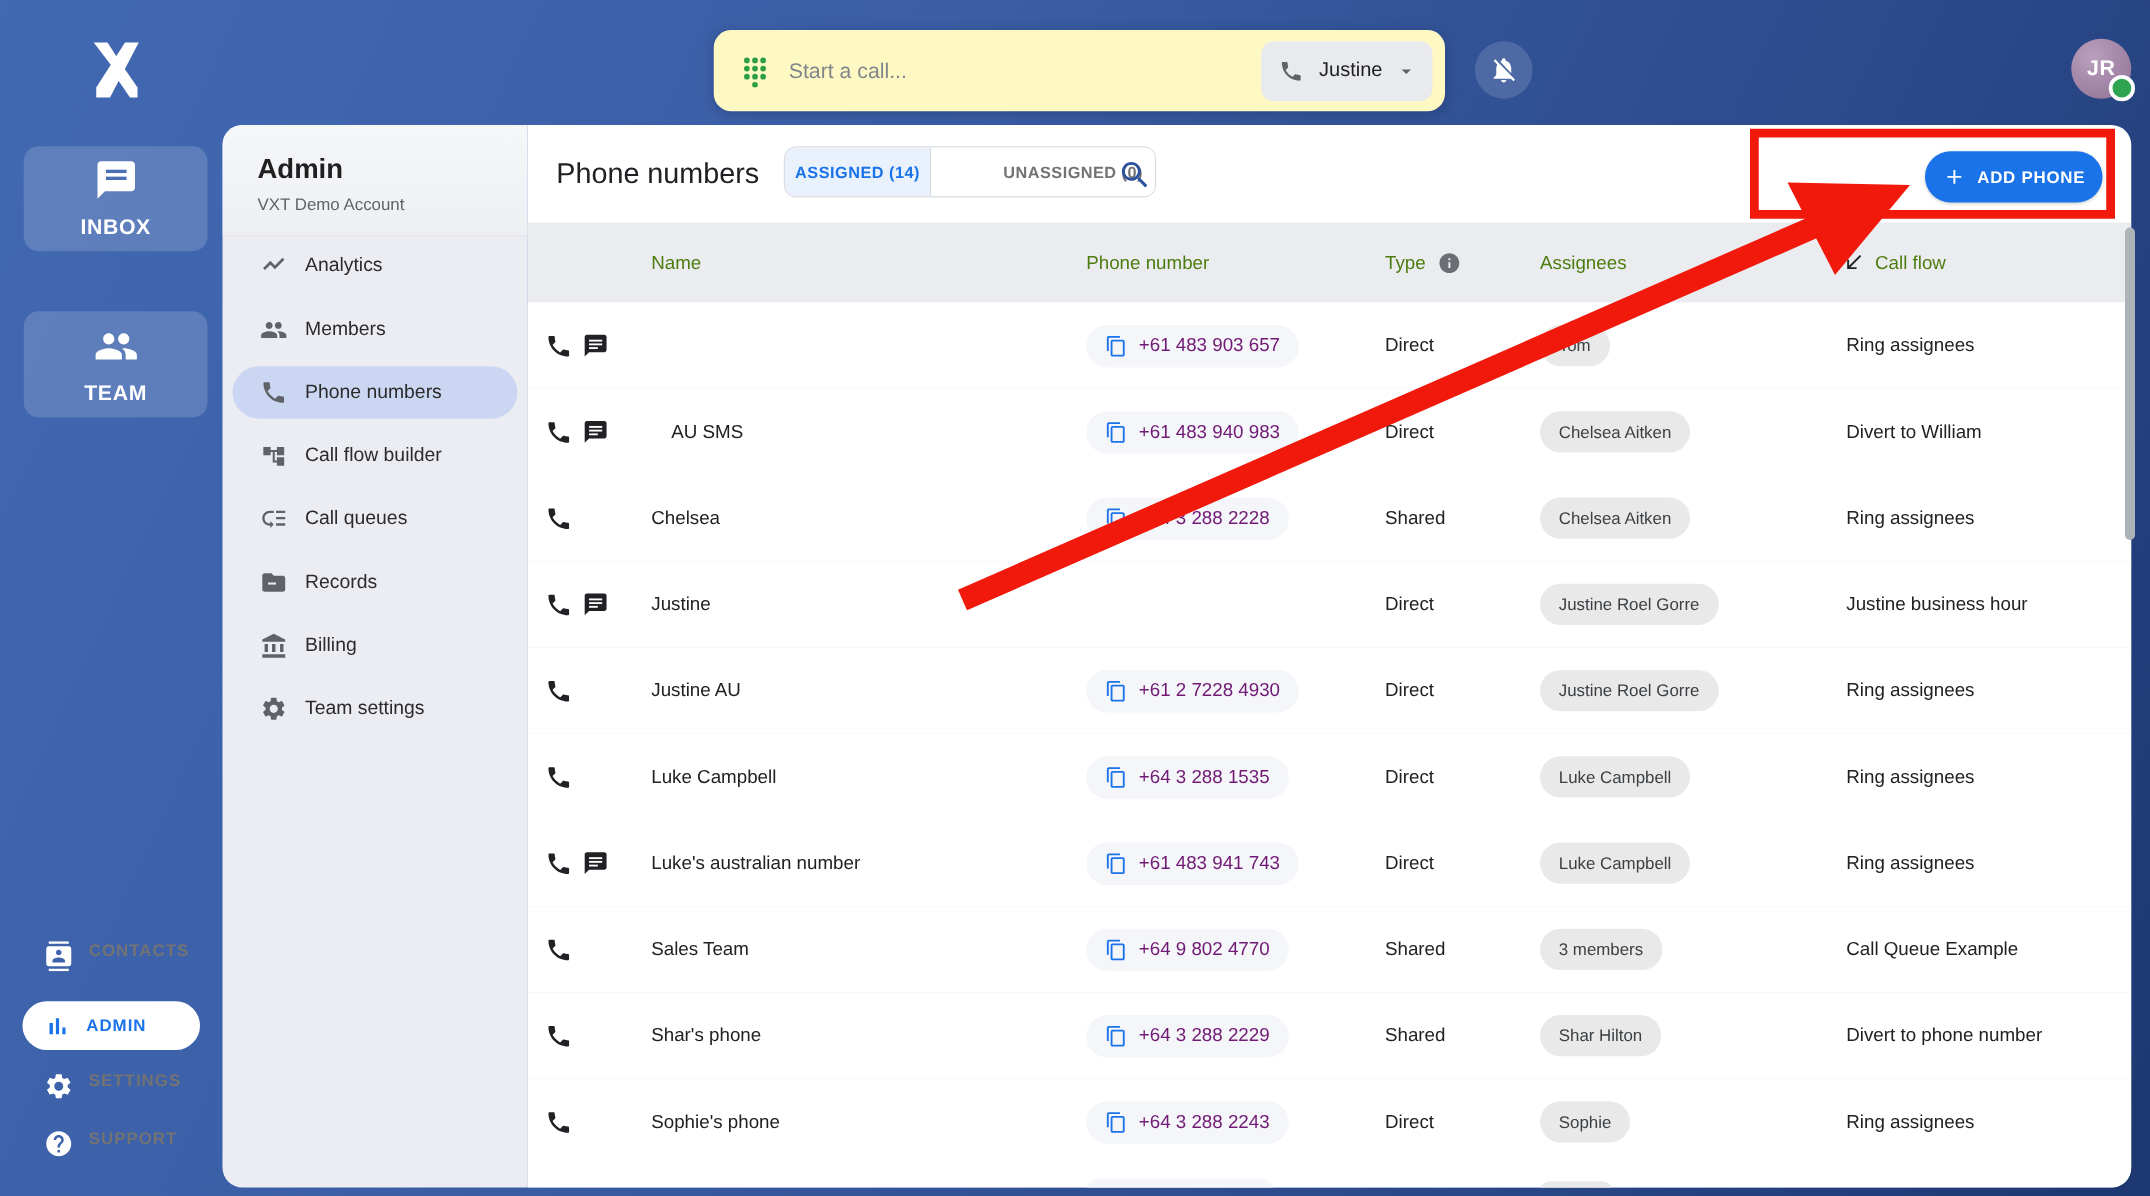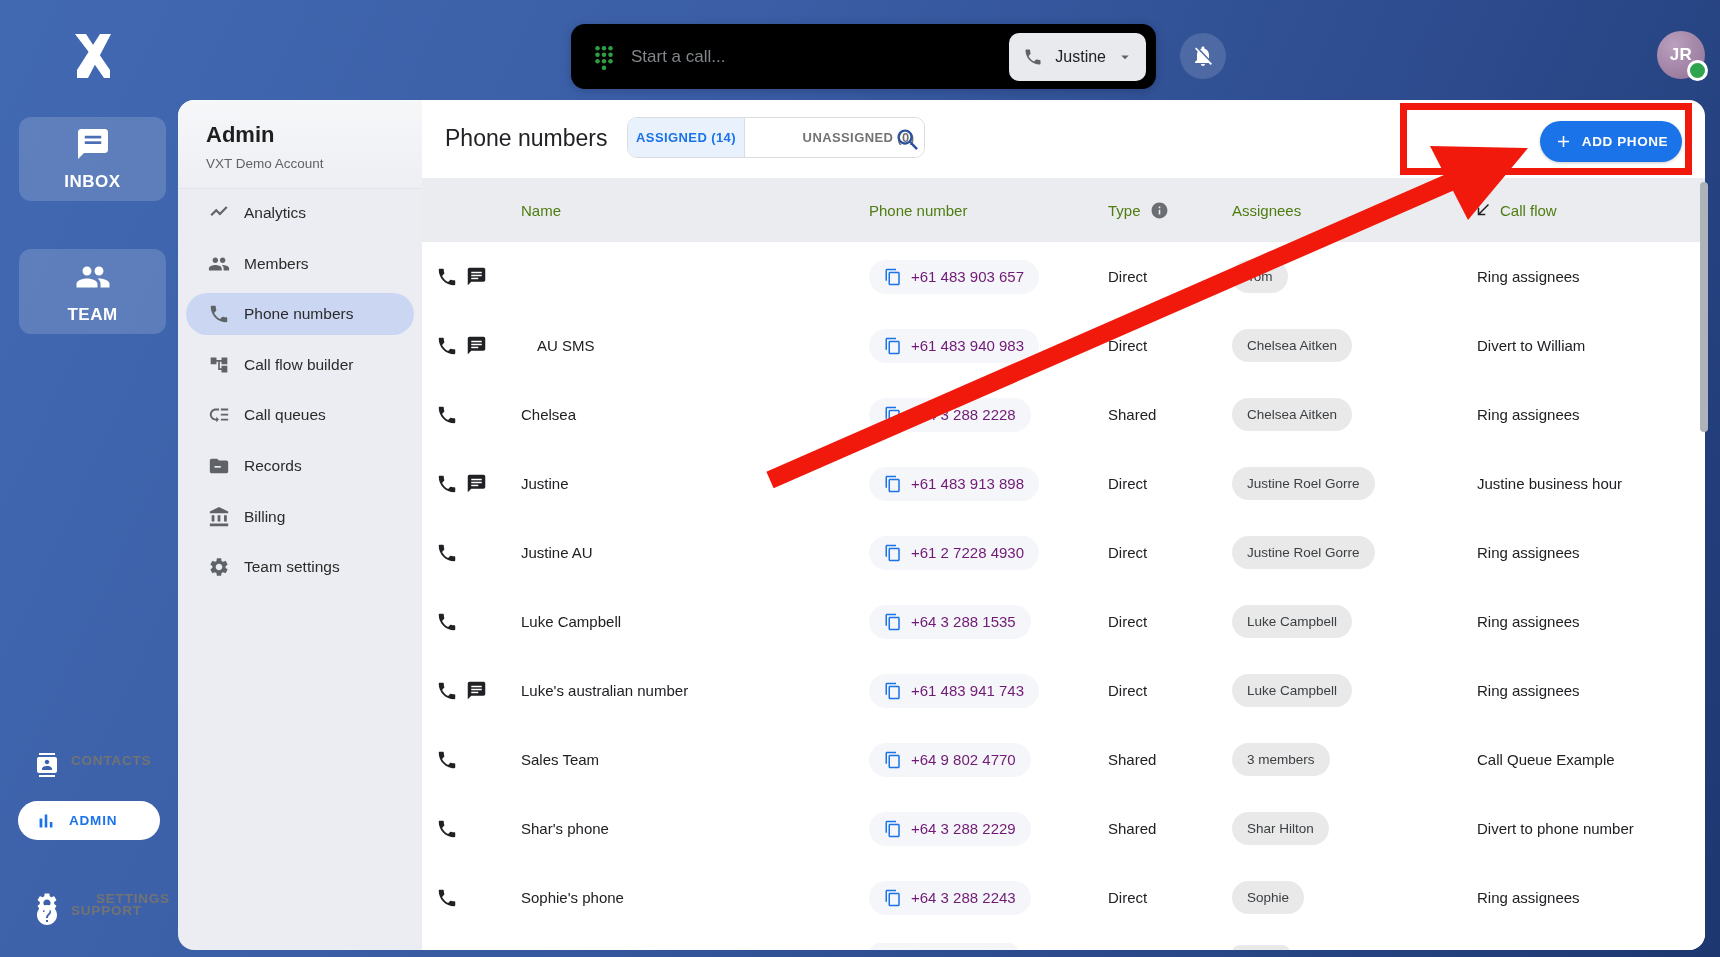--- a/index.html
+++ b/index.html
@@ -6,21 +6,21 @@
   body{
     width:1720px;height:957px;position:relative;overflow:hidden;
     font-family:"Liberation Sans","DejaVu Sans",sans-serif;
     background:linear-gradient(115deg,#4169B2 0%,#3B5EA6 35%,#2C4A8C 70%,#1D3770 100%);
   }
   .abs{position:absolute;}
   svg{display:block;}
 
   
   .logo{left:68px;top:30px;width:50px;height:52px;display:flex;align-items:center;justify-content:center;}
-  .callbar{left:571px;top:24px;width:585px;height:65px;background:#000000;border-radius:14px;
+  .callbar{left:571px;top:24px;width:585px;height:65px;background:#fef9c3;border-radius:14px;
     box-shadow:0 2px 10px rgba(10,20,50,.25);display:flex;align-items:center;}
   .dialpad{margin-left:20px;}
   .callbar-ph{margin-left:14px;font-size:17px;color:#80868B;flex:1;}
   .line-pill{margin-right:10px;height:48px;background:#E9EAED;border-radius:10px;display:flex;align-items:center;padding:0 12px 0 14px;cursor:pointer;}
   .line-pill .lbl{font-size:16px;color:#202124;margin:0 10px 0 12px;}
   .bellbtn{left:1180px;top:33px;width:46px;height:46px;border-radius:50%;background:rgba(255,255,255,.14);display:flex;align-items:center;justify-content:center;cursor:pointer;}
   .avatar{left:1657px;top:31px;width:48px;height:48px;border-radius:50%;cursor:pointer;
     background:radial-gradient(circle at 35% 30%,#BBA0BE,#8E6F94);display:flex;align-items:center;justify-content:center;
     color:#fff;font-size:17px;font-weight:bold;letter-spacing:.5px;}
   .statusdot{position:absolute;right:-3px;bottom:-2px;width:15px;height:15px;border-radius:50%;background:#2EA44F;border:3px solid #fff;}
@@ -152,21 +152,21 @@
 
 <div class="abs adminpill">
   <span class="ric">
     <svg width="22" height="22" viewBox="0 0 24 24" fill="#1A73E8">
       <path d="M5 9.2h3V19H5zM10.6 5h2.8v14h-2.8zm5.6 8H19v6h-2.8z"></path>
     </svg>
   </span>
   <span class="rl">ADMIN</span>
 </div>
 
-<div class="abs railrow" style="top:891px;gap:25px;">
+<div class="abs railrow" style="top:857px;">
   <span class="ric">
     <svg width="24" height="24" viewBox="0 0 24 24" fill="#fff">
       <path d="M19.14 12.94c.04-.3.06-.61.06-.94 0-.32-.02-.64-.07-.94l2.03-1.58c.18-.14.23-.41.12-.61l-1.92-3.32c-.12-.22-.37-.29-.59-.22l-2.39.96c-.5-.38-1.03-.7-1.62-.94l-.36-2.54c-.04-.24-.24-.41-.48-.41h-3.84c-.24 0-.43.17-.47.41l-.36 2.54c-.59.24-1.13.57-1.62.94l-2.39-.96c-.22-.08-.47 0-.59.22L2.74 8.87c-.12.21-.08.47.12.61l2.03 1.58c-.05.3-.09.63-.09.94s.02.64.07.94l-2.03 1.58c-.18.14-.23.41-.12.61l1.92 3.32c.12.22.37.29.59.22l2.39-.96c.5.38 1.03.7 1.62.94l.36 2.54c.05.24.24.41.48.41h3.84c.24 0 .44-.17.47-.41l.36-2.54c.59-.24 1.13-.56 1.62-.94l2.39.96c.22.08.47 0 .59-.22l1.92-3.32c.12-.22.07-.47-.12-.61l-2.01-1.58zM12 15.6c-1.98 0-3.6-1.62-3.6-3.6s1.62-3.6 3.6-3.6 3.6 1.62 3.6 3.6-1.62 3.6-3.6 3.6z"></path>
     </svg>
   </span>
   <span class="rl">SETTINGS</span>
 </div>
 
 <div class="abs railrow" style="top:903px;">
   <span class="ric">
@@ -384,30 +384,20 @@
         </span>
     <span class="cell" style="left:44px;">
           <svg width="21" height="21" viewBox="0 0 24 24">
             <path d="M20 2H4c-1.1 0-2 .9-2 2v18l4-4h14c1.1 0 2-.9 2-2V4c0-1.1-.9-2-2-2z" fill="#202124"></path>
             <rect x="6" y="6.6" width="12" height="1.7" fill="#fff"></rect>
             <rect x="6" y="10" width="12" height="1.7" fill="#fff"></rect>
             <rect x="6" y="13.4" width="8" height="1.7" fill="#fff"></rect>
           </svg>
         </span>
     <span class="cell rname" style="left:99px;">Justine</span>
-    <span class="cell" style="left:447px;">
-          <span class="numchip">
-      <span>
-              <svg width="18" height="18" viewBox="0 0 24 24" fill="#1A73E8">
-                <path d="M16 1H4c-1.1 0-2 .9-2 2v14h2V3h12V1zm3 4H8c-1.1 0-2 .9-2 2v14c0 1.1.9 2 2 2h11c1.1 0 2-.9 2-2V7c0-1.1-.9-2-2-2zm0 16H8V7h11v14z"></path>
-              </svg>
-            </span>
-      <span class="num">+61 483 913 898</span>
-    </span>
-        </span>
     <span class="cell rtype" style="left:686px;">Direct</span>
     <span class="cell" style="left:810px;gap:8px;">
           <span class="achip">Justine Roel Gorre</span>
         </span>
     <span class="cell rflow" style="left:1055px;">Justine business hour</span>
   </div>
       <div class="trow" style="top:418px">
     <span class="cell" style="left:14px;">
           <svg width="22" height="22" viewBox="0 0 24 24" fill="#202124">
             <path d="M6.62 10.79c1.44 2.83 3.76 5.14 6.59 6.59l2.2-2.2c.27-.27.67-.36 1.02-.24 1.12.37 2.33.57 3.57.57.55 0 1 .45 1 1V20c0 .55-.45 1-1 1-9.39 0-17-7.61-17-17 0-.55.45-1 1-1h3.5c.55 0 1 .45 1 1 0 1.25.2 2.45.57 3.57.11.35.03.74-.25 1.02l-2.2 2.2z"></path>

